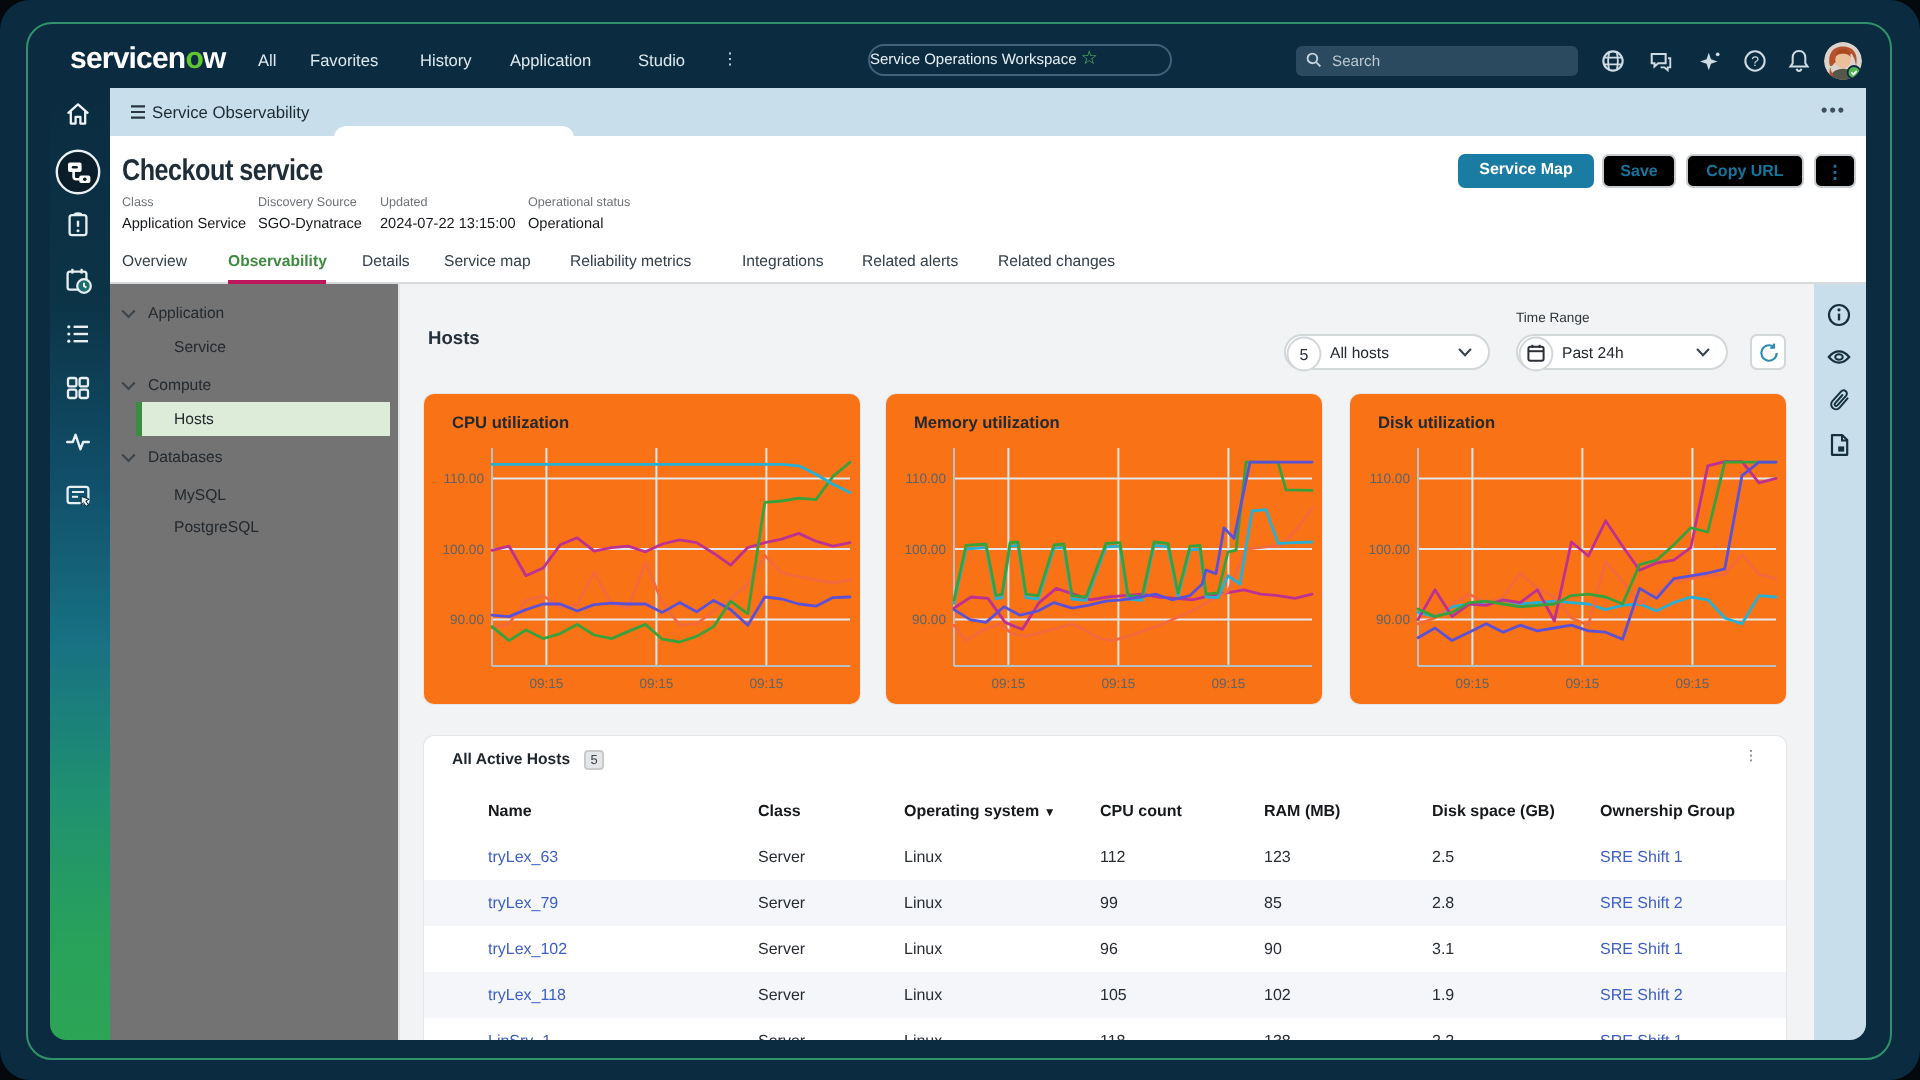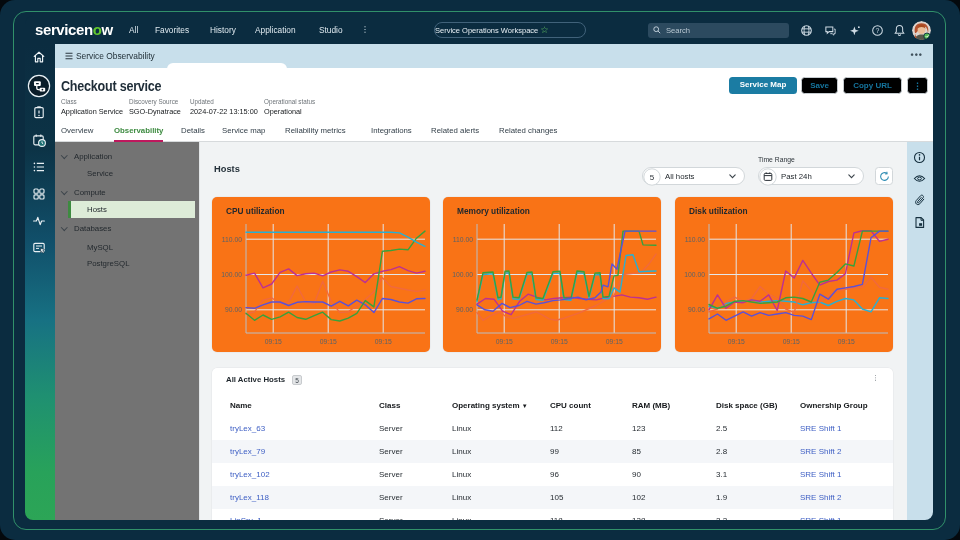--- a/index.html
+++ b/index.html
@@ -63,21 +63,21 @@
 .tablecard { position:absolute; left:12px; top:226px; width:681px; height:170px; background:#fff; border-radius:5px 5px 0 0; box-shadow:0 0 0 0.5px #e4e6e8; }
 .tc-title { position:absolute; left:14px; top:7px; font-size:7.8px; font-weight:bold; color:#1e252b; }
 .tc-badge { position:absolute; left:80px; top:6.5px; width:10px; height:10px; background:#e4e6e8; border:0.5px solid #c8cbce; border-radius:2px; font-size:6.5px; color:#3c434a; text-align:center; line-height:9.5px; }
 .tc-kebab { position:absolute; left:660px; top:6px; font-size:7px; color:#5a646c; }
 .thead { position:absolute; left:0; top:26px; width:681px; height:23px; }
 .th { position:absolute; top:0; height:23px; line-height:23px; font-size:8px; font-weight:bold; color:#16191c; }
 .trow { position:absolute; left:0; width:681px; height:23px; }
 .trow.alt { background:#f4f6f9; }
 .td { position:absolute; top:0; height:23px; line-height:23px; font-size:8px; color:#272d33; }
 .td.link { color:#3e5fc4; }
-.c0{left:18px;text-align:center;} .c1{left:167px;} .c2{left:240px;} .c3{left:338px;} .c4{left:420px;} .c5{left:504px;} .c6{left:588px;}
+.c0{left:32px;text-align:center;} .c1{left:167px;} .c2{left:240px;} .c3{left:338px;} .c4{left:420px;} .c5{left:504px;} .c6{left:588px;}
 </style>
 </head>
 <body>
 <div class="frame"></div>
 <div class="gborder"></div>
 <div class="window">
 
   <div class="topnav">
     <div class="logo">servicen<span class="o">o</span>w</div>
     <div class="navitem" style="left:104px;text-align:center;">All</div>

